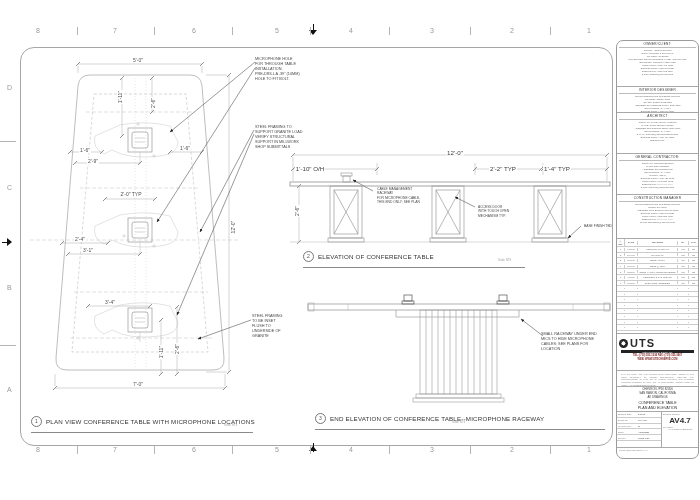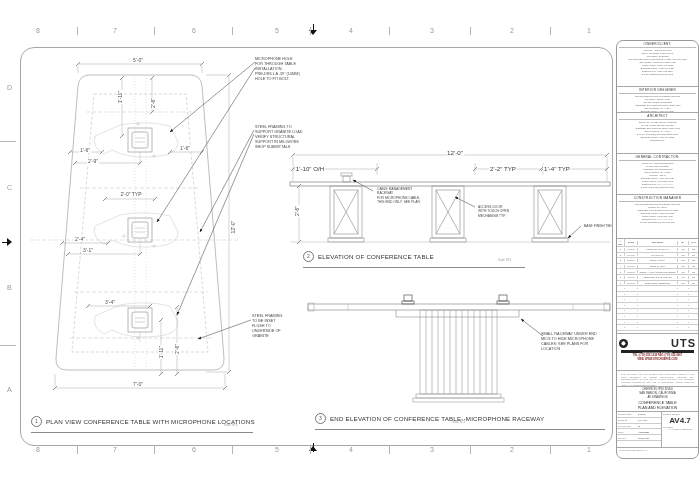--- a/index.html
+++ b/index.html
@@ -43,21 +43,21 @@
   #revs{padding:0;}
   .revrow{display:flex;border-bottom:.5px solid #ccc;min-height:4.6px;align-items:center;}
   .revcell{font-size:2.2px;color:#666;border-right:.5px solid #ccc;padding:.5px 1px;box-sizing:border-box;overflow:hidden;}
   .c-no{width:8px;text-align:center;}
   .c-date{width:13px;text-align:center;}
   .c-rev{flex:1;text-align:center;}
   .c-by{width:11px;text-align:center;}
   .c-chk{width:9px;text-align:center;border-right:none;}
   .revhead .revcell{color:#333;font-size:2.4px;}
   
-  #logoRow{display:flex;align-items:center;justify-content:space-between;gap:2px;margin-top:2px;}
+  #logoRow{display:flex;align-items:center;justify-content:flex-start;gap:2px;margin-top:2px;}
   #gear{width:9px;height:9px;border-radius:50%;background:#222;color:#fff;font-size:7px;line-height:9px;text-align:center;}
   #uts{font-size:11px;font-weight:bold;letter-spacing:1px;color:#2b2b2b;}
   #logoBand{background:#222;color:#fff;font-size:2.2px;text-align:center;margin:1px 2px;padding:.5px 0;}
   .tel{font-size:2.6px;font-weight:bold;color:#7b1d1d;text-align:center;line-height:1.35;}
   #disc{font-size:2.1px;line-height:1.3;color:#888;text-align:justify;padding:1px 2px;}
   
   .proj-sm{font-size:2.9px;line-height:1.35;color:#444;text-align:center;white-space:pre-line;}
   .proj-lg{font-size:3.7px;line-height:1.3;color:#333;text-align:center;white-space:pre-line;margin-top:1.5px;}
   
   #info{display:flex;border-bottom:none;padding:0;}

